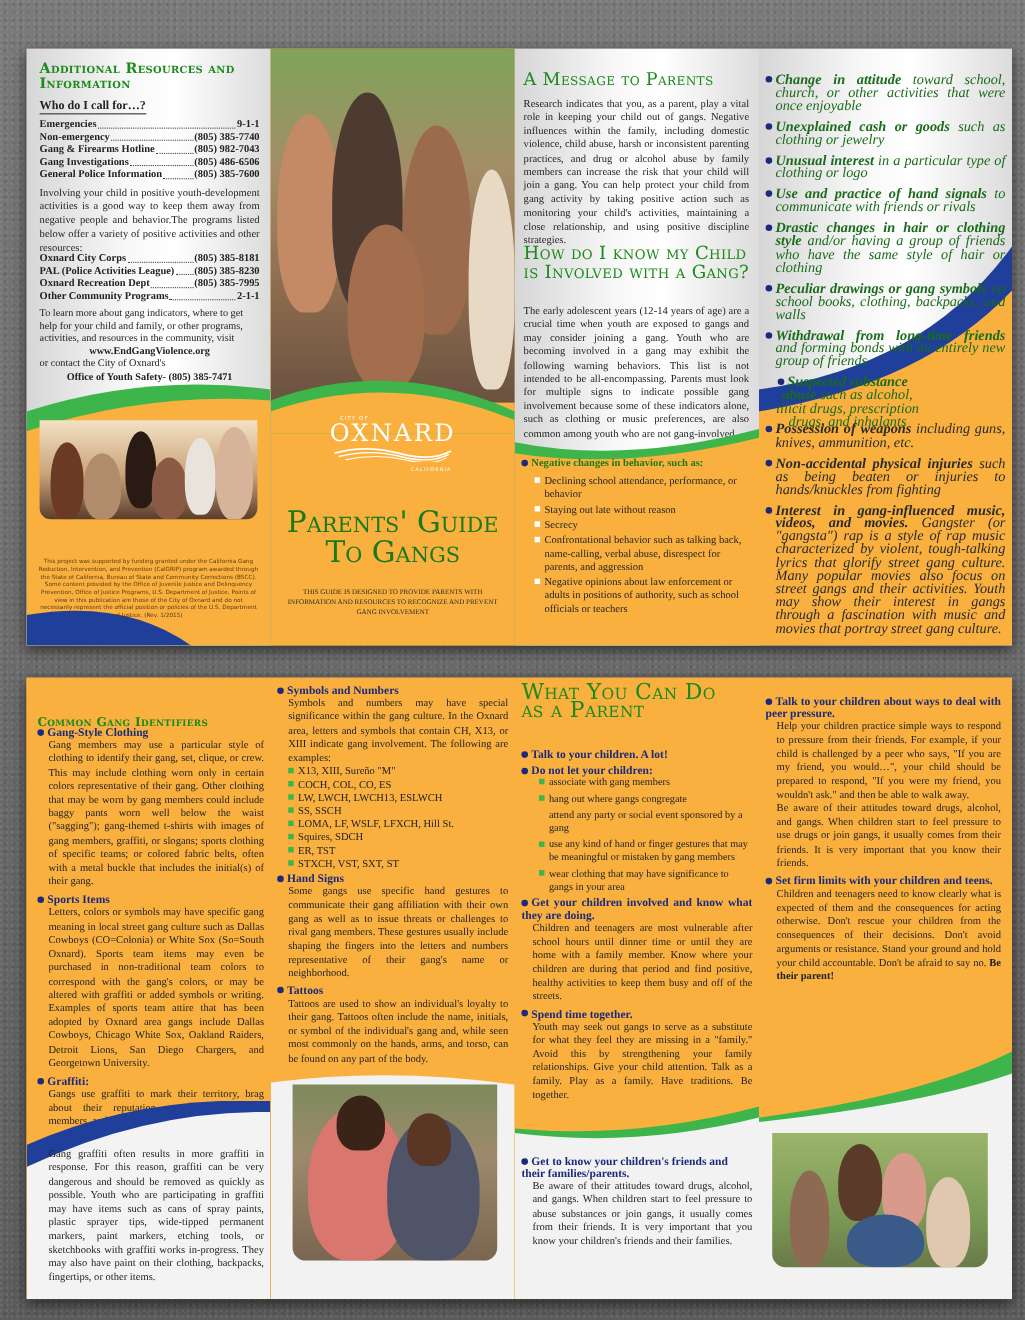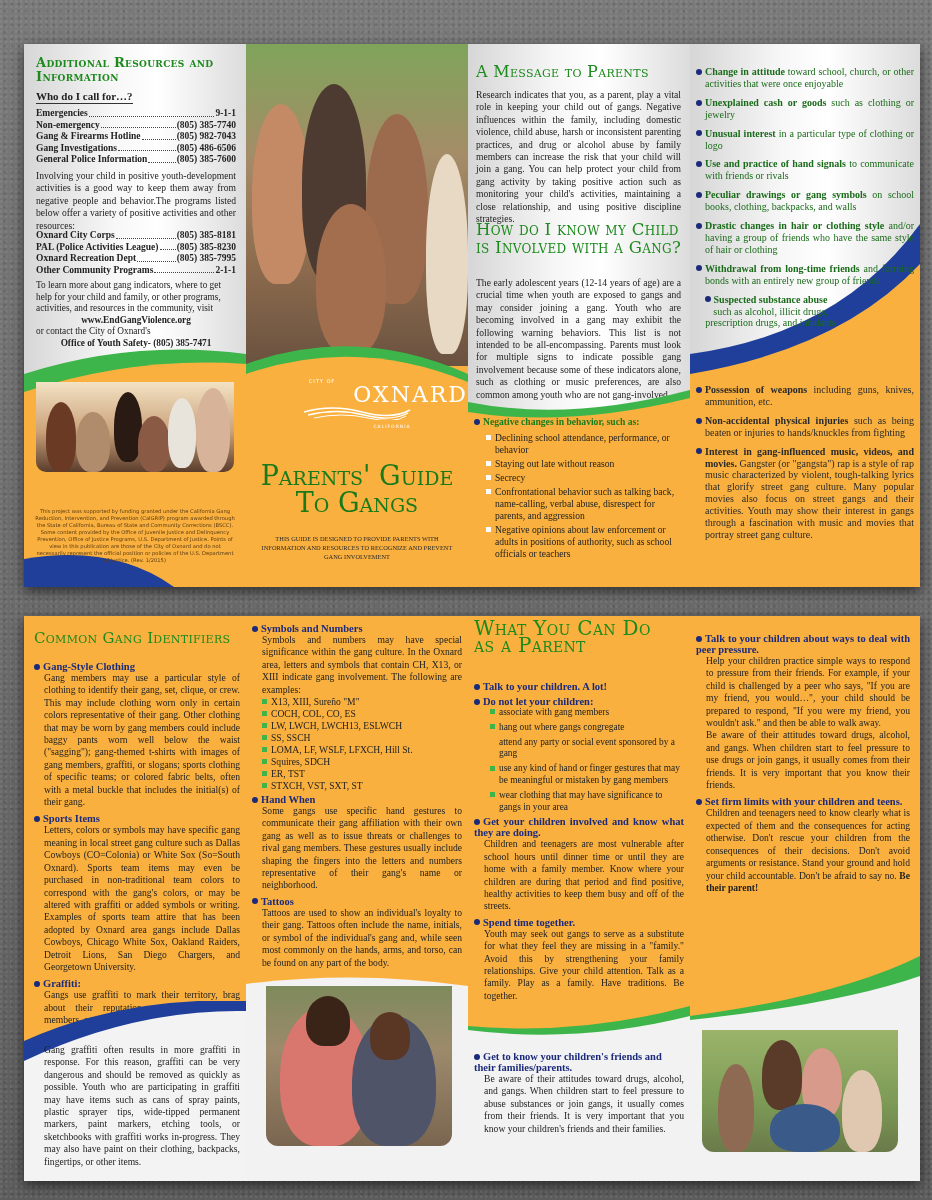--- a/index.html
+++ b/index.html
@@ -60,35 +60,35 @@
   .phone-list { position: absolute; left: 12px; width: 200px; font-size: 9.5px; line-height: 11.6px; font-weight: bold; }
   .phone-row { display: flex; white-space: nowrap; }
   .phone-row .lbl { flex: 0 0 auto; }
   .phone-row .dots { flex: 1 1 auto; border-bottom: 1px dotted #444; margin: 0 1px 3px; }
   .phone-row .num { flex: 0 0 auto; }
 
   .wave-svg { position: absolute; left: 0; width: 100%; }
 
   .cover-logo { position: absolute; left: 0; width: 100%; top: 334px; text-align: center; color: #fff; }
   .cover-logo .cityof { font-family: "DejaVu Sans", sans-serif; font-size: 5px; letter-spacing: 1px; margin-left: -70px; }
-  .cover-logo .oxnard { font-family: "DejaVu Serif", serif; font-size: 22px; letter-spacing: 2px; line-height: 22px; text-align: right; }
+  .cover-logo .oxnard { font-family: "DejaVu Serif", serif; font-size: 22px; letter-spacing: 2px; line-height: 22px; }
   .cover-logo .ca { font-family: "DejaVu Sans", sans-serif; font-size: 4.5px; letter-spacing: 1px; margin-left: 70px; }
   .cover-title { position: absolute; left: 0; width: 100%; top: 418px; text-align: center; font-size: 27px; line-height: 27px; color: #1a7a1a; font-variant: small-caps; font-family: "DejaVu Serif", serif; }
   .cover-sub { position: absolute; left: 10px; width: 202px; top: 490px; text-align: center; font-size: 6.4px; line-height: 9px; font-variant: small-caps; text-transform: uppercase; color: #2a2a2a; }
 
   .msg-title { position: absolute; left: 8px; top: 18px; font-size: 16px; }
   .msg-body { position: absolute; left: 8px; top: 45px; width: 205px; }
   .how-title { position: absolute; left: 8px; top: 177px; font-size: 16.5px; line-height: 18px; width: 210px; }
   .how-body { position: absolute; left: 8px; top: 233px; width: 205px; }
   .neg-block { position: absolute; left: 6px; top: 372px; width: 210px; font-size: 9.6px; line-height: 12px; }
   .neg-block .head { color: #1a7a1a; font-weight: bold; }
   .neg-block ul { list-style: none; margin-left: 12px; margin-top: 4px; }
   .neg-block li { margin-bottom: 2px; padding-left: 9px; text-indent: -9px; }
 
-  .signs-list { position: absolute; left: 6px; width: 218px; font-size: 10px; line-height: 11.9px; }
+  .signs-list { position: absolute; left: 6px; width: 218px; font-size: 13px; line-height: 11.9px; font-style: italic; }
   .signs-list .item { margin-bottom: 7px; padding-left: 9px; text-indent: -9px; text-align: justify; }
   .signs-list .item b { font-weight: bold; }
 
   
   #b-ident { left: 0; width: 222px; }
   #b-symbols { left: 222px; width: 222px; }
   #b-parent { left: 444px; width: 222px; }
   #b-peer { left: 666px; width: 230px; }
 
   .sec-h { font-weight: bold; font-size: 10.5px; color: #1b2a7a; margin-top: 3px; }
@@ -236,37 +236,37 @@
   <div class="panel silver" id="p-signs">
     <svg class="wave-svg" style="top:180px;height:363px" viewBox="0 0 230 363" preserveAspectRatio="none">
       <path d="M0 130 Q150 110 230 0 L230 363 L0 363 Z" fill="#1f3f9a"></path>
       <path d="M0 150 Q150 125 230 40 L230 363 L0 363 Z" fill="#f9b03e"></path>
     </svg>
     <div class="signs-list dark-green" style="top:22px">
       <div class="item"><span class="bullet-dot"></span><b>Change in attitude</b><span> toward school, church, or other activities that were once enjoyable</span></div>
       <div class="item"><span class="bullet-dot"></span><b>Unexplained cash or goods</b><span> such as clothing or jewelry</span></div>
       <div class="item"><span class="bullet-dot"></span><b>Unusual interest</b><span> in a particular type of clothing or logo</span></div>
       <div class="item"><span class="bullet-dot"></span><b>Use and practice of hand signals</b><span> to communicate with friends or rivals</span></div>
+      <div class="item"><span class="bullet-dot"></span><b>Drastic changes in hair or clothing style</b><span> and/or having a group of friends who have the same style of hair or clothing</span></div>
       <div class="item"><span class="bullet-dot"></span><b>Peculiar drawings or gang symbols</b><span> on school books, clothing, backpacks, and walls</span></div>
-      <div class="item"><span class="bullet-dot"></span><b>Drastic changes in hair or clothing style</b><span> and/or having a group of friends who have the same style of hair or clothing</span></div>
       <div class="item"><span class="bullet-dot"></span><b>Withdrawal from long-time friends</b><span> and forming bonds with an entirely new group of friends</span></div>
       <div class="item" style="width:140px;text-align:center;"><span class="bullet-dot"></span><b>Suspected substance abuse</b><span> such as alcohol, illicit drugs, prescription drugs, and inhalants</span></div>
     </div>
     <div class="signs-list" style="top:340px;color:#2a2a2a;">
       <div class="item"><span class="bullet-dot"></span><b>Possession of weapons</b><span> including guns, knives, ammunition, etc.</span></div>
       <div class="item"><span class="bullet-dot"></span><b>Non-accidental physical injuries</b><span> such as being beaten or injuries to hands/knuckles from fighting</span></div>
       <div class="item"><span class="bullet-dot"></span><b>Interest in gang-influenced music, videos, and movies.</b><span> Gangster (or "gangsta") rap is a style of rap music characterized by violent, tough-talking lyrics that glorify street gang culture. Many popular movies also focus on street gangs and their activities. Youth may show their interest in gangs through a fascination with music and movies that portray street gang culture.</span></div>
     </div>
   </div>
 </div>
 
 <div class="sheet" id="sheet-bottom">
 
   <div class="panel orange" id="b-ident">
-    <div class="green-title" style="position:absolute;left:10px;top:13px;font-size:15px;white-space:nowrap;">Common Gang Identifiers</div>
+    <div class="green-title" style="position:absolute;left:10px;top:34px;font-size:11px;white-space:nowrap;font-weight:bold;">Common Gang Identifiers</div>
     <div style="position:absolute;left:10px;top:42px;width:206px;">
       <div class="sec-h"><span class="bullet-dot"></span><span>Gang-Style Clothing</span></div>
       <div class="sec-b body-text">Gang members may use a particular style of clothing to identify their gang, set, clique, or crew. This may include clothing worn only in certain colors representative of their gang.  Other clothing that may be worn by gang members could include baggy pants worn well below the waist ("sagging"); gang-themed t-shirts with images of gang members, graffiti, or slogans; sports clothing of specific teams; or colored fabric belts, often with a metal buckle that includes the initial(s) of their gang.</div>
       <div class="sec-h" style="margin-top:5px"><span class="bullet-dot"></span><span>Sports Items</span></div>
       <div class="sec-b body-text">Letters, colors or symbols may have specific gang meaning in local street gang culture such as Dallas Cowboys (CO=Colonia) or White Sox (So=South Oxnard). Sports team items may even be purchased in non-traditional team colors to correspond with the gang's colors, or may be altered with graffiti or added symbols or writing.  Examples of sports team attire that has been adopted by Oxnard area gangs include Dallas Cowboys, Chicago White Sox, Oakland Raiders, Detroit Lions, San Diego Chargers, and Georgetown University.</div>
       <div class="sec-h" style="margin-top:5px"><span class="bullet-dot"></span><span>Graffiti:</span></div>
       <div class="sec-b body-text">Gangs use graffiti to mark their territory, brag about their reputation, mourn fallen gang members, and threaten or challenge rival gangs.</div>
     </div>
     <svg class="wave-svg" style="top:385px;height:180px" viewBox="0 0 222 180" preserveAspectRatio="none">
       <path d="M0 40 Q100 -5 222 0 L222 180 L0 180 Z" fill="#1f3f9a"></path>
@@ -282,21 +282,21 @@
       <ul class="examples">
         <li><span class="sq green"></span><span>X13, XIII, Sureño "M"</span></li>
         <li><span class="sq green"></span><span>COCH, COL, CO, ES</span></li>
         <li><span class="sq green"></span><span>LW, LWCH, LWCH13, ESLWCH</span></li>
         <li><span class="sq green"></span><span>SS, SSCH</span></li>
         <li><span class="sq green"></span><span>LOMA, LF, WSLF, LFXCH, Hill St.</span></li>
         <li><span class="sq green"></span><span>Squires, SDCH</span></li>
         <li><span class="sq green"></span><span>ER, TST</span></li>
         <li><span class="sq green"></span><span>STXCH, VST, SXT, ST</span></li>
       </ul>
-      <div class="sec-h" style="margin-top:2px"><span class="bullet-dot"></span><span>Hand When</span></div>
+      <div class="sec-h" style="margin-top:2px"><span class="bullet-dot"></span><span>Hand Signs</span></div>
       <div class="sec-b body-text">Some gangs use specific hand gestures to communicate their gang affiliation with their own gang as well as to issue threats or challenges to rival gang members.  These gestures usually include shaping the fingers into the letters and numbers representative of their gang's name or neighborhood.</div>
       <div class="sec-h" style="margin-top:4px"><span class="bullet-dot"></span><span>Tattoos</span></div>
       <div class="sec-b body-text">Tattoos are used to show an individual's loyalty to their gang.  Tattoos often include the name, initials, or symbol of the individual's gang and, while seen most commonly on the hands, arms, and torso, can be found on any part of the body.</div>
     </div>
     <svg class="wave-svg" style="top:340px;height:225px" viewBox="0 0 222 225" preserveAspectRatio="none">
       <path d="M0 28 Q110 14 222 30 L222 225 L0 225 Z" fill="#f2f2f2"></path>
     </svg>
     <div class="photo" style="left:20px;top:370px;width:186px;height:160px;border-radius:0 0 12px 12px;background:linear-gradient(180deg,#7e8a5c 0%,#9d8a6c 40%,#7a6550 100%);">
       <div class="person" style="left:14px;top:20px;width:90px;height:140px;background:#d9766e;"></div>
       <div class="person" style="left:40px;top:10px;width:44px;height:50px;background:#3a2418;"></div>

